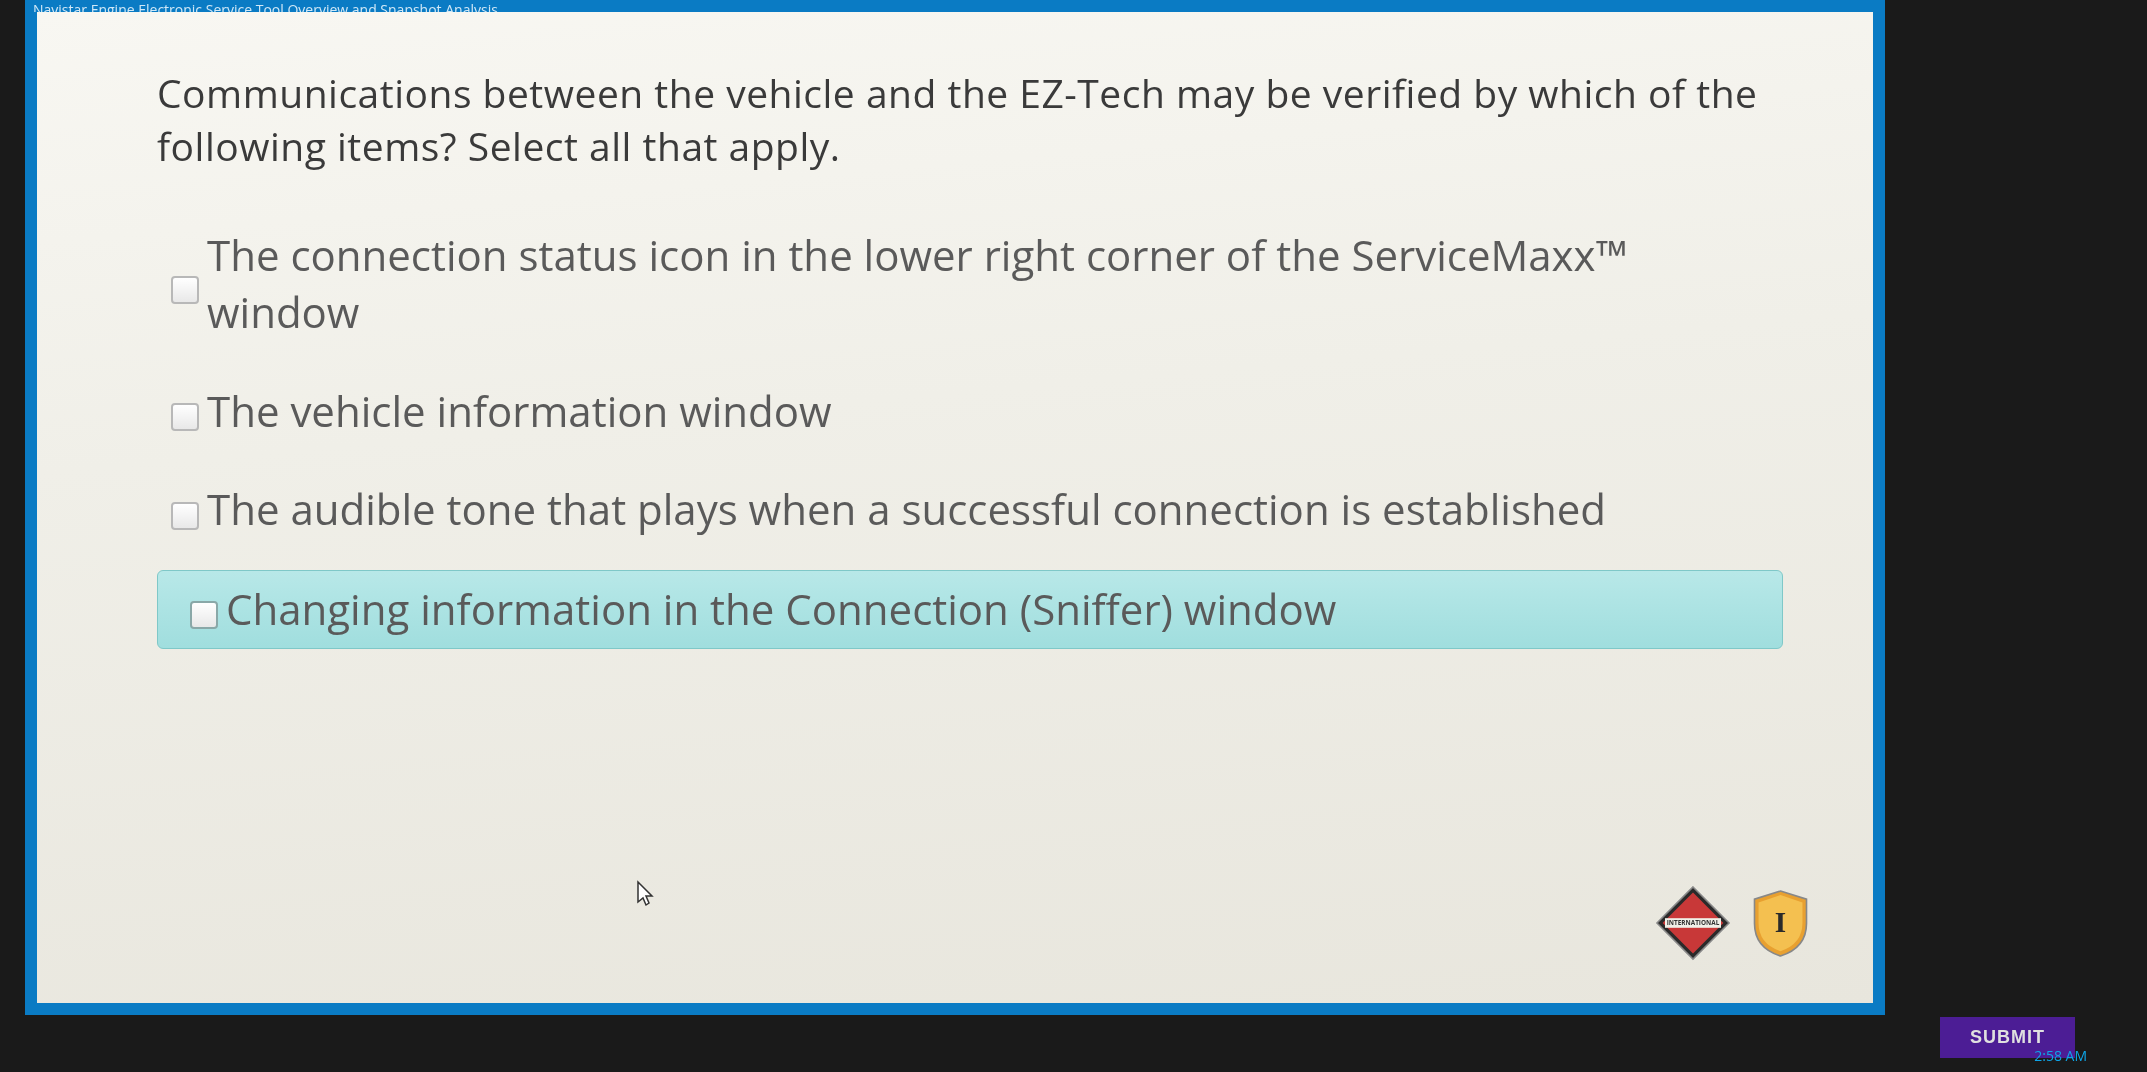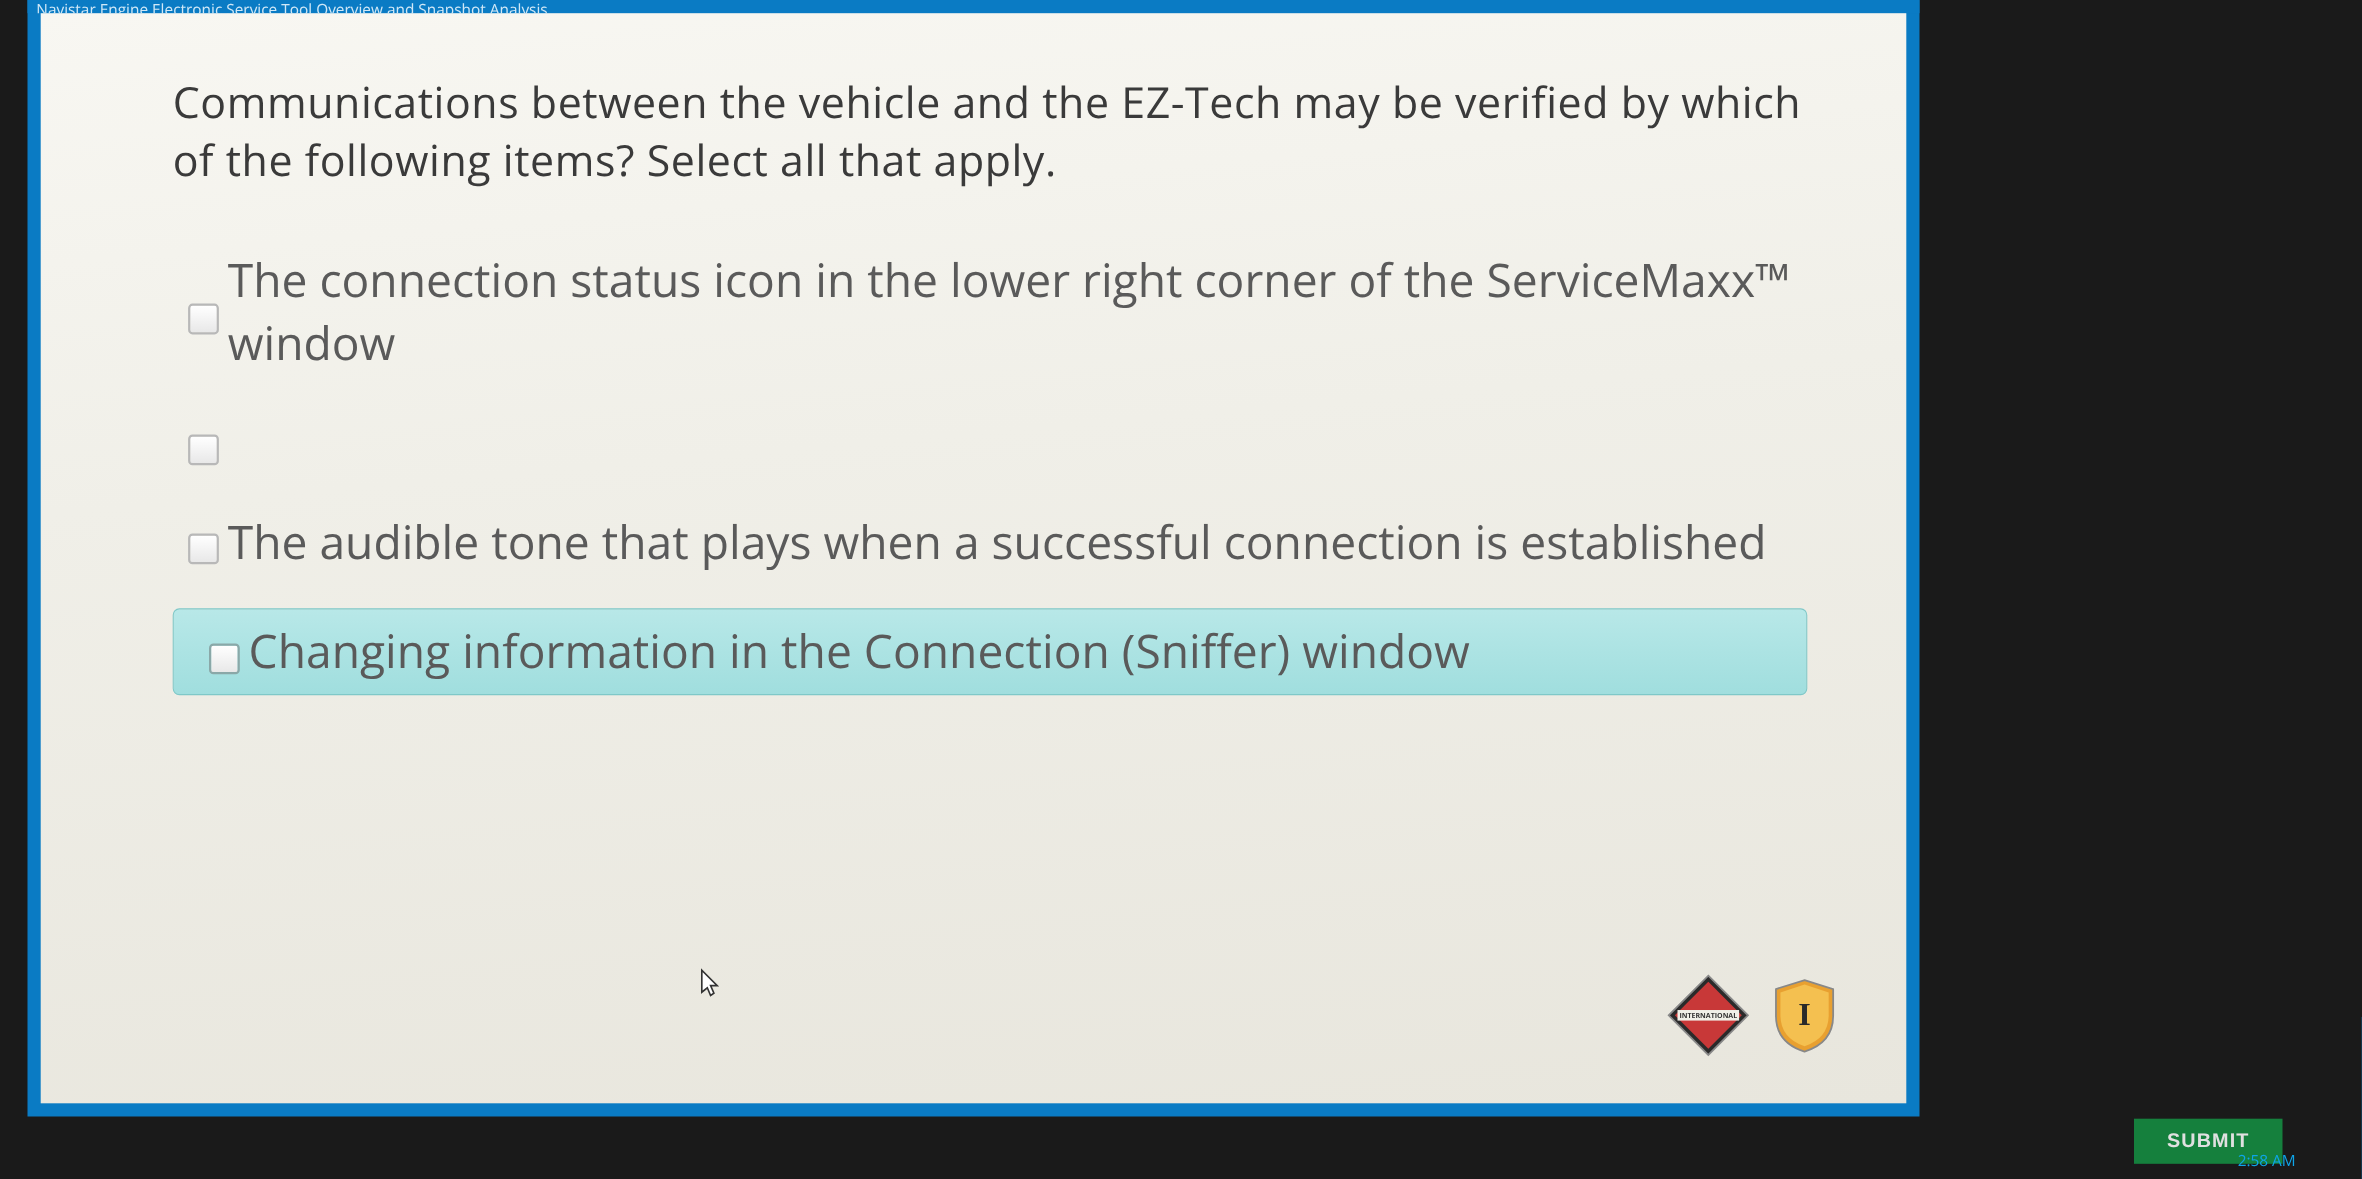--- a/index.html
+++ b/index.html
@@ -12,21 +12,21 @@
       background: #1a1a1a;
       width: 2147px;
       height: 1072px;
       overflow: hidden;
       position: relative;
     }
     .window-frame {
       position: absolute;
       top: 0;
       left: 25px;
-      width: 1720px;
+      width: 1860px;
       height: 1015px;
       background: #0a7bc4;
       padding: 0;
     }
     .title-bar {
       height: 12px;
       background: #0a7bc4;
       color: #d0e8f7;
       font-size: 14px;
       padding-left: 8px;
@@ -99,21 +99,21 @@
       height: 80px;
     }
     .logo-shield {
       width: 65px;
       height: 75px;
     }
     .submit-btn {
       position: absolute;
       bottom: 14px;
       right: 72px;
-      background: #15803d;
+      background: #4c1d95;
       color: #e0e0e0;
       border: none;
       padding: 10px 30px;
       font-size: 18px;
       font-weight: bold;
       letter-spacing: 1px;
       cursor: pointer;
     }
     .taskbar-time {
       position: absolute;
@@ -143,20 +143,21 @@
 
     <div class="options-container">
 
       <label class="option-row">
         <span class="checkbox"></span>
         <span class="option-text">The connection status icon in the lower right corner of the ServiceMaxx™ window</span>
       </label>
 
       <label class="option-row">
         <span class="checkbox"></span>
+        <span class="option-text">The vehicle information window</span>
       </label>
 
       <label class="option-row">
         <span class="checkbox"></span>
         <span class="option-text">The audible tone that plays when a successful connection is established</span>
       </label>
 
       <label class="option-row highlighted">
         <span class="checkbox"></span>
         <span class="option-text">Changing information in the Connection (Sniffer) window</span>

